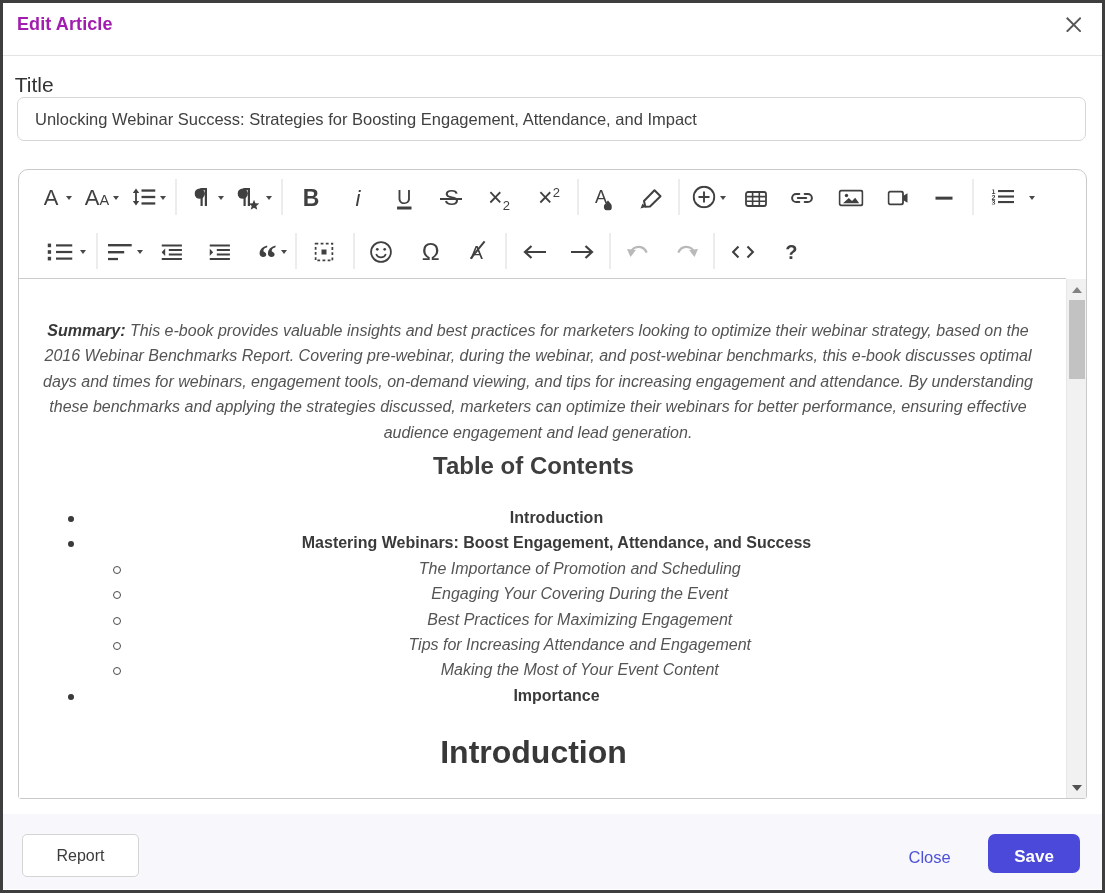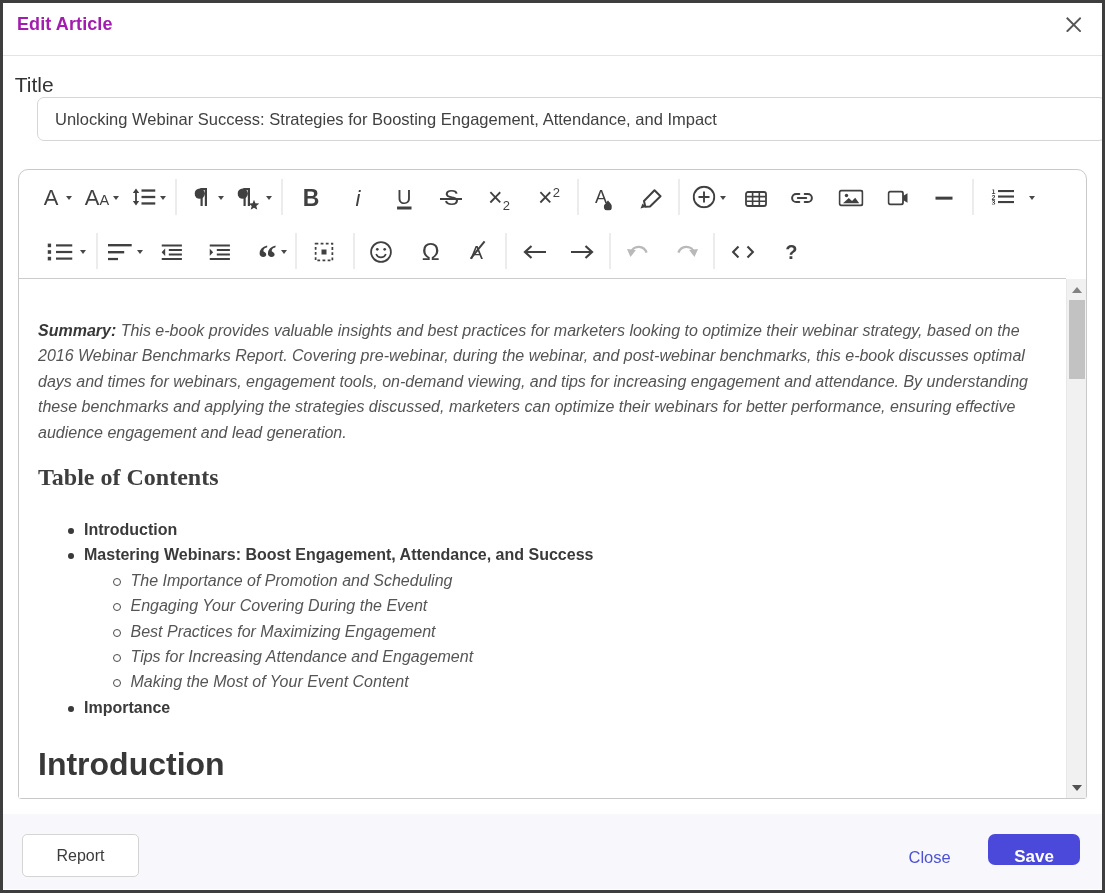--- a/index.html
+++ b/index.html
@@ -5,62 +5,62 @@
   * { margin:0; padding:0; box-sizing:border-box; }
   html,body { width:1105px; height:893px; overflow:hidden; }
   body { font-family:"Liberation Sans", sans-serif; background:#fff; position:relative; }
   #frame { position:absolute; inset:0; border:3px solid #3e3e3e; z-index:50; pointer-events:none; }
   
   #hdr { position:absolute; left:3px; top:3px; right:3px; height:53px; background:#fff; border-bottom:1px solid #e4e4e4; }
   #hdr .t { position:absolute; left:14px; top:10.5px; font-size:18px; font-weight:bold; color:#a21caf; letter-spacing:0.1px; }
   #xbtn { position:absolute; left:1065.5px; top:16.8px; width:15.5px; height:15.5px; }
   
   #lbl { position:absolute; left:14.7px; top:73.3px; font-size:21px; font-weight:normal; color:#333; }
-  #inp { position:absolute; left:17px; top:97px; width:1069px; height:44px; border:1px solid #d6d6d6; border-radius:7px; background:#fff;margin-left:20px; }
+  #inp { position:absolute; left:17px; top:97px; width:1069px; height:44px; border:1px solid #d6d6d6; border-radius:7px; background:#fff; }
   #inp span { position:absolute; left:17px; top:11.5px; font-size:16.5px; color:#414141; }
   
   #ed { position:absolute; left:18px; top:169px; width:1069px; height:630px; border:1px solid #c9c9c9; border-radius:10px 10px 3px 3px; background:#fff; }
   #tbdiv { position:absolute; left:19px; top:278px; width:1047px; height:1px; background:#cccccc; }
   
   .ic { position:absolute; transform:translate(-50%,-50%); color:#404040; white-space:nowrap; }
   .sep { position:absolute; width:1px; height:36px; background:#dadada; transform:translate(-50%,-50%); }
   .car { position:absolute; width:0; height:0; border-left:3.9px solid transparent; border-right:3.9px solid transparent; border-top:4.4px solid #484848; transform:translate(-50%,-50%); }
   #tb { position:absolute; inset:0; }
   .sb { font-size:13px; vertical-align:-4.5px; }
   .sp { font-size:13px; vertical-align:9px; }
   .icU { text-decoration:underline; text-underline-offset:3px; text-decoration-thickness:2.5px; padding:0 2px; }
   .icS { padding:0 3.5px; }
   .icS::after { content:""; position:absolute; left:0; right:0; top:13px; height:2.2px; background:#404040; }
   .icA { }
   .icA::after { content:""; position:absolute; left:-3.5px; top:6.5px; width:22px; height:2px; background:#404040; transform:rotate(-51deg); transform-origin:center; }
   
   #content { position:absolute; left:19px; top:279px; width:1047px; height:519px; background:#fff; overflow:hidden; color:#515151; }
-  #doc { padding:39px 0 0 19px; width:1010px; }
+  #doc { padding:39px 0 0 19px; width:1010px;text-align:center; }
   #doc p { font-size:16px; line-height:25.4px; font-style:italic; color:#545454; width:1000px; }
   #doc p b { color:#383838; }
-  #doc h2 { font-size:24px; line-height:29px; color:#3e3e3e; margin-top:18px; font-style:normal;font-family:Liberation Serif, serif; }
+  #doc h2 { font-size:24px; line-height:29px; color:#3e3e3e; margin-top:6px; font-style:normal; }
   #doc ul { list-style:none; margin-top:25px; }
   #doc li { position:relative; font-size:16px; line-height:25.4px; }
   #doc ul.l1 { padding-left:46px; }
   #doc ul.l1 > li { font-weight:bold; color:#3a3a3a; }
   #doc ul.l1 > li::before { content:""; position:absolute; left:-16px; top:11px; width:5.8px; height:5.8px; border-radius:50%; background:#3a3a3a; }
   #doc ul.l2 { padding-left:46.5px; margin-top:0; }
   #doc ul.l2 > li { font-weight:normal; font-style:italic; color:#555; }
   #doc ul.l2 > li::before { content:""; position:absolute; left:-18px; top:10px; width:6px; height:6px; border-radius:50%; background:#fff; border:1.15px solid #4a4a4a; }
   #doc h1 { font-size:32px; line-height:37px; color:#383838; margin-top:26px; font-style:normal; }
   
   #sbar { position:absolute; left:1066px; top:279px; width:20px; height:519px; background:#f1f1f2; border-left:1px solid #e7e7e7; }
   #sbar .thumb { position:absolute; left:2px; top:21px; width:15.5px; height:79px; background:#c2c2c3; }
   #sbar .up { position:absolute; left:4.5px; top:8px; width:0; height:0; border-left:5px solid transparent; border-right:5px solid transparent; border-bottom:6px solid #828282; }
   #sbar .dn { position:absolute; left:4.5px; bottom:7px; width:0; height:0; border-left:5px solid transparent; border-right:5px solid transparent; border-top:6px solid #525252; }
   
   #ftr { position:absolute; left:3px; top:814px; width:1099px; height:75px; background:#f7f7fc; }
   #prev { position:absolute; left:19px; top:20px; width:117px; height:43px; background:#fff; border:1px solid #d4d4d4; border-radius:5px; font-size:16px; color:#3b3b3b; text-align:center; line-height:41px; }
   #close { position:absolute; left:905.5px; top:34px; font-size:16.5px; color:#4d52d4; }
-  #save { position:absolute; left:985px; top:20px; width:92px; height:31px; background:#4b49da; border-radius:7px; color:#fff; font-size:17px; font-weight:bold; text-align:center; line-height:45px; }
+  #save { position:absolute; left:985px; top:20px; width:92px; height:39px; background:#4b49da; border-radius:7px; color:#fff; font-size:17px; font-weight:bold; text-align:center; line-height:45px; }
 </style>
 </head>
 <body>
   <div id="hdr">
     <span class="t">Edit Article</span>
   </div>
   <svg id="xbtn" viewBox="0 0 16 16">
     <path d="M0.8 0.8 L15.2 15.2 M15.2 0.8 L0.8 15.2" stroke="#565656" stroke-width="2" fill="none"></path>
   </svg>
   <div id="lbl">Title</div>

